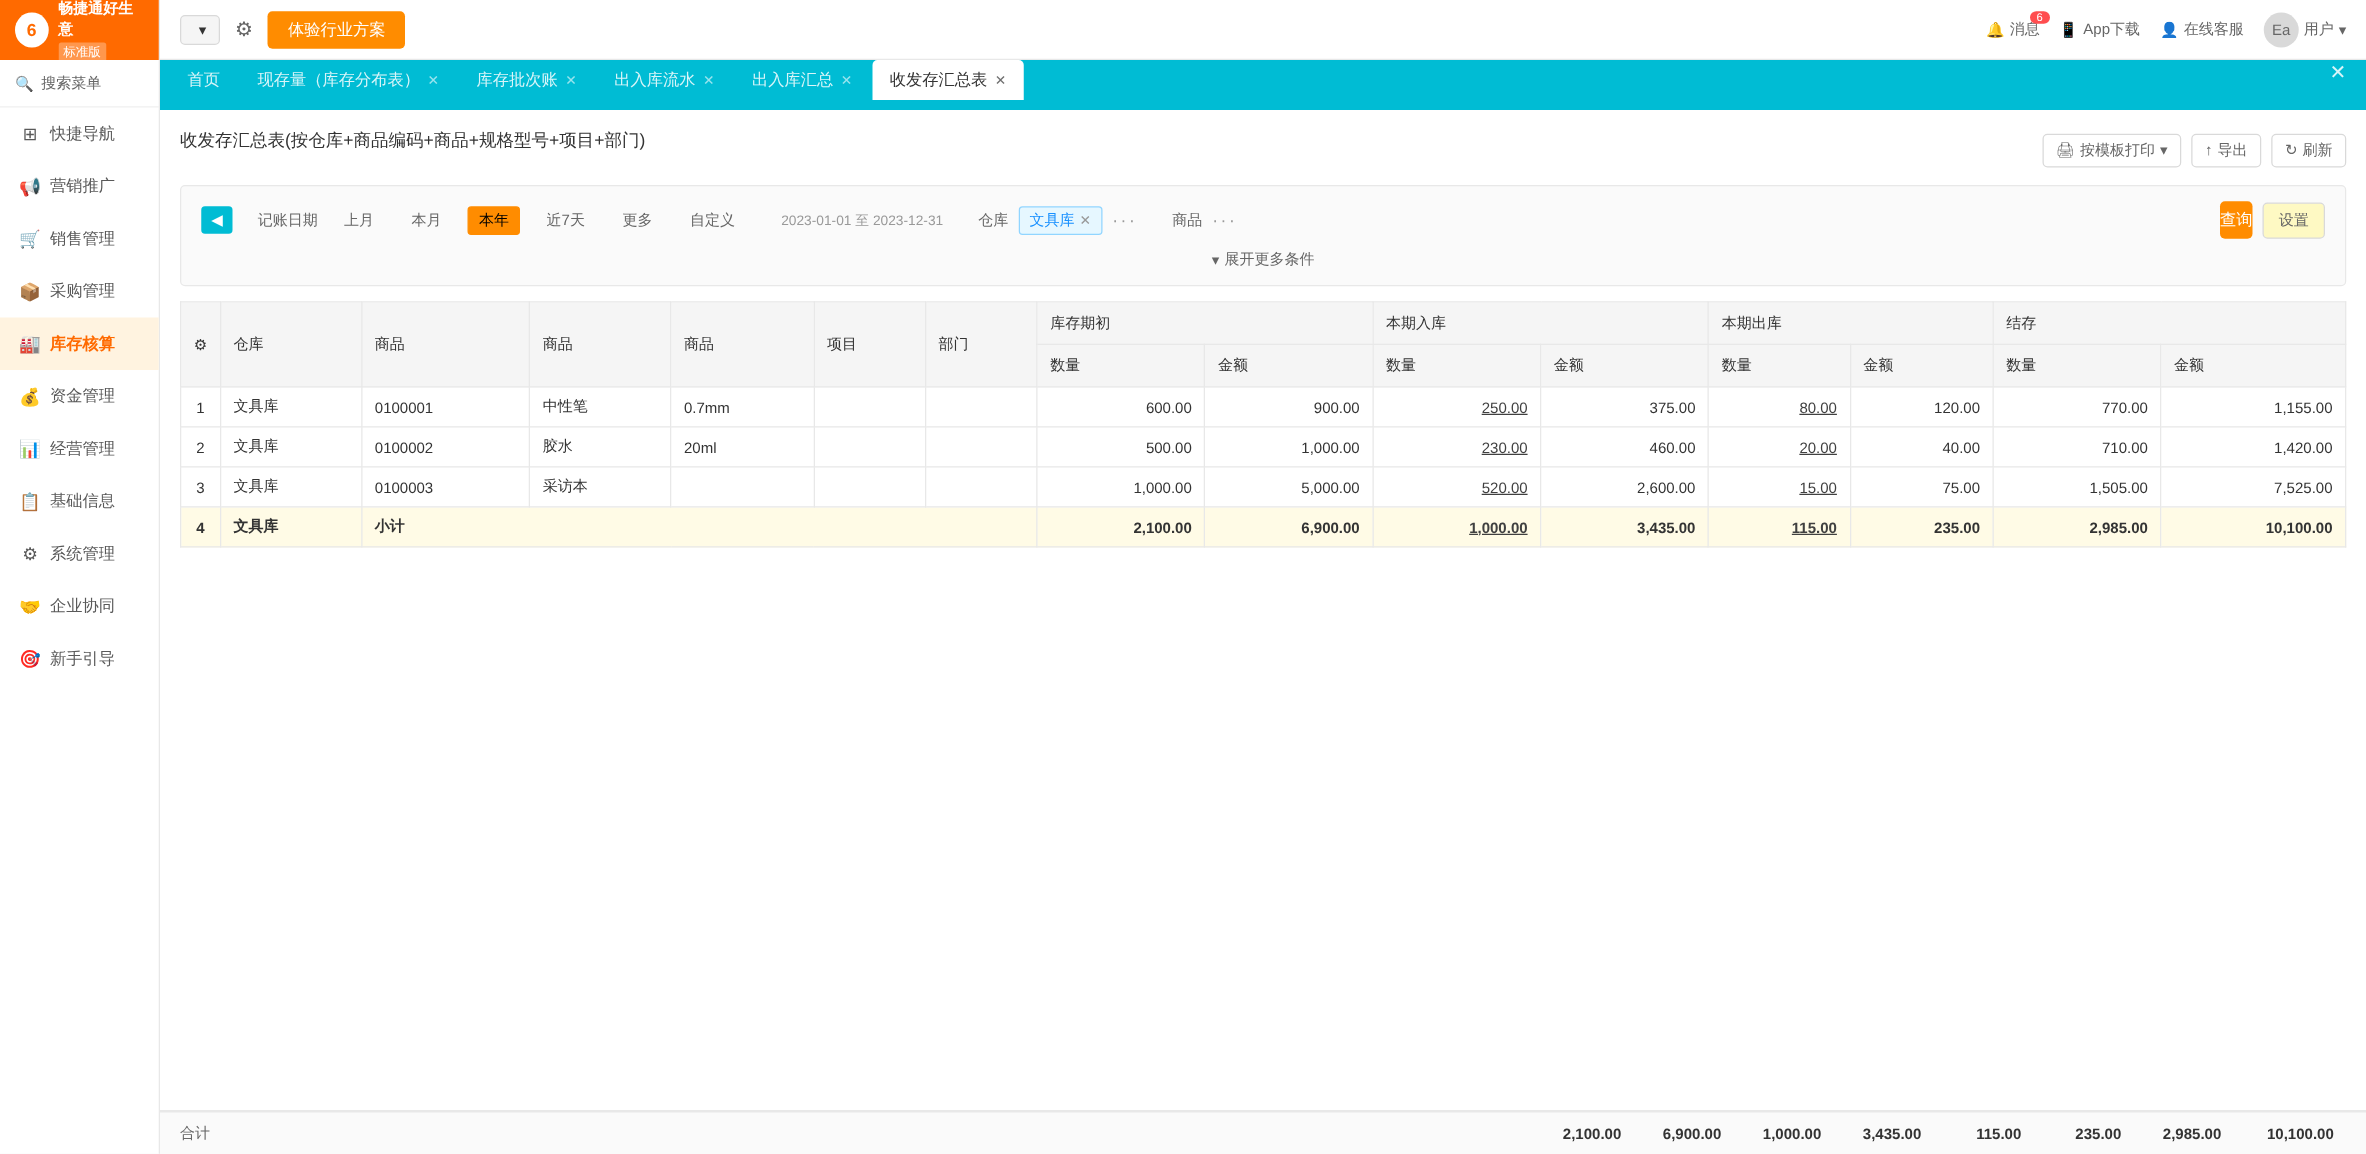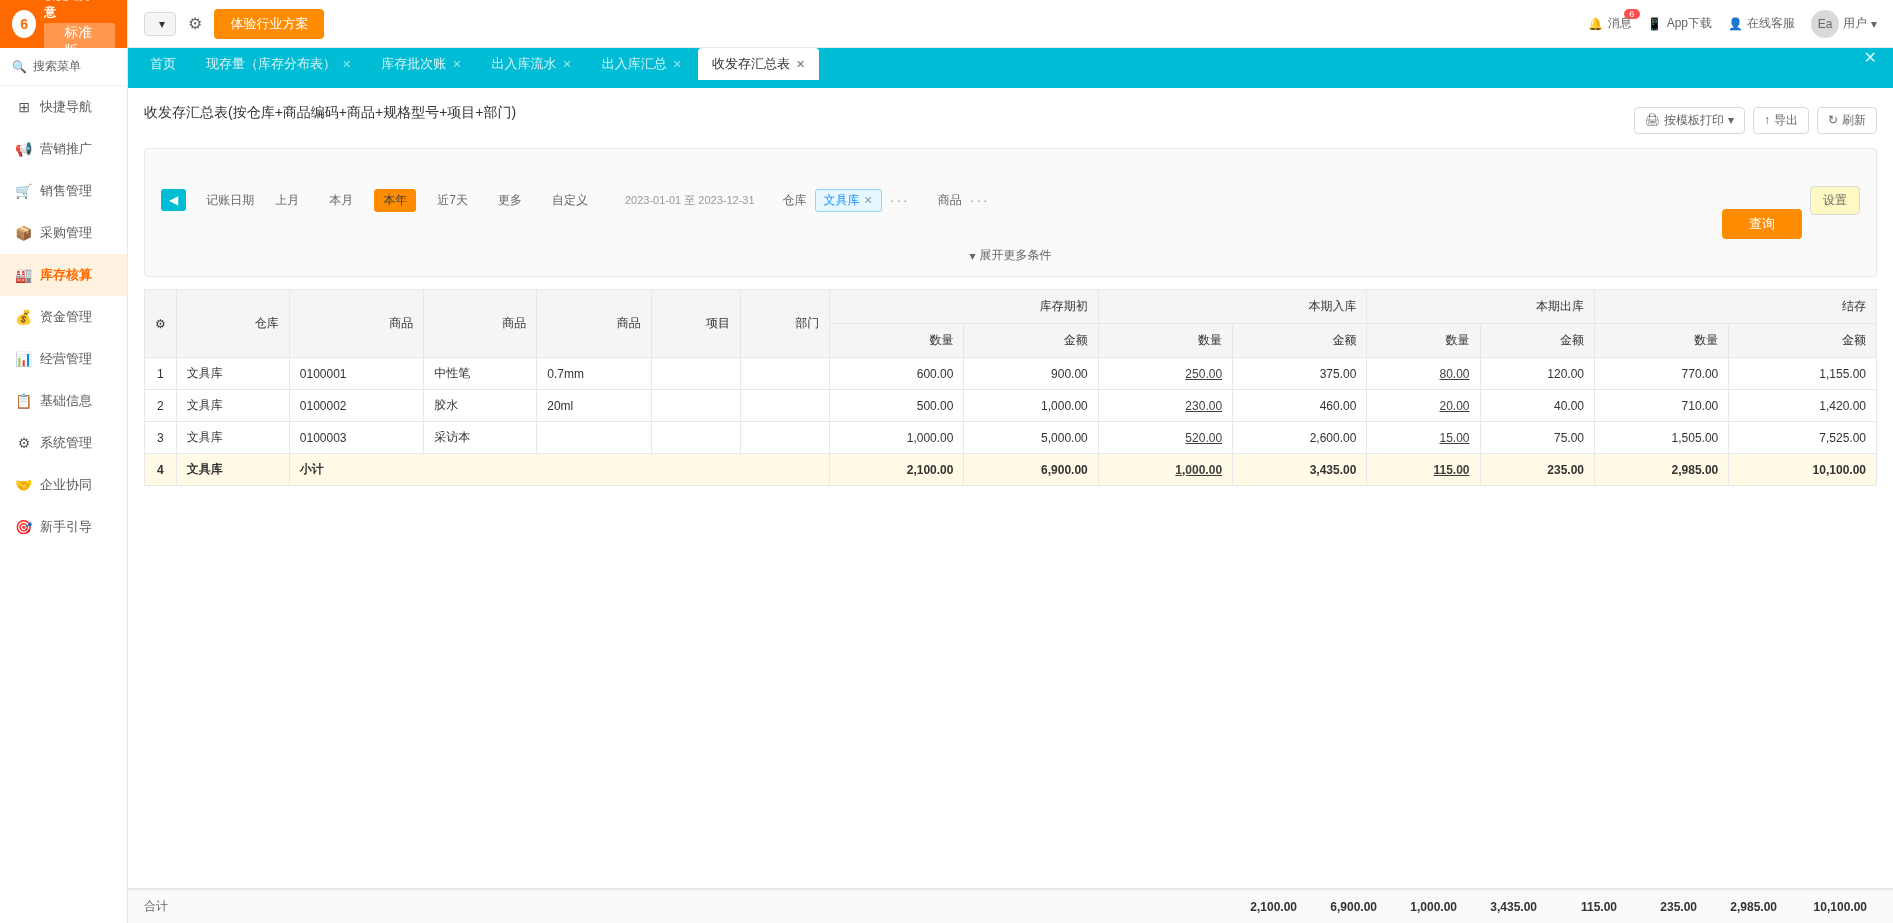--- a/index.html
+++ b/index.html
@@ -84,53 +84,53 @@
     .filter-expand-btn {
       display: flex; align-items: center; gap: 4px; background: #00bcd4; color: #fff;
       border: none; border-radius: 3px; padding: 4px 8px; cursor: pointer; font-size: 12px;
       margin-right: 8px;
     }
     .filter-label { color: #666; font-size: 12px; }
     .date-btn {
       padding: 2px 8px; border-radius: 3px; cursor: pointer; font-size: 12px;
       border: 1px solid transparent; color: #666;
     }
-    .date-btn.active { background: #ff8c00; color: #404040; border-color: #ff8c00; text-align: right; }
+    .date-btn.active { background: #ff8c00; color: #000000; border-color: #ff8c00; text-align: right; }
     .date-range { font-size: 11px; color: #999; margin-left: 16px; }
     .filter-warehouse { display: flex; align-items: center; gap: 8px; margin-left: 16px; }
     .filter-warehouse-label { color: #666; }
     .warehouse-tag {
       display: flex; align-items: center; gap: 4px; background: #e6f7ff; border: 1px solid #91d5ff;
       border-radius: 3px; padding: 2px 8px; font-size: 12px; color: #1890ff; cursor: pointer;
     }
     .warehouse-tag .tag-close { color: #999; font-size: 11px; }
     .filter-dots { color: #999; cursor: pointer; font-size: 14px; letter-spacing: 2px; }
     .filter-product { display: flex; align-items: center; gap: 8px; margin-left: 16px; }
     .btn-query {
       background: #ff8c00; color: #fff; border: none; border-radius: 4px;
-      padding: 6px 27px; cursor: pointer; font-size: 13px; margin-top: 48px;
+      padding: 6px 0; cursor: pointer; font-size: 13px;
     }
     .btn-settings-small {
       background: #fef9c3; color: #666; border: 1px solid #d9d9d9; border-radius: 4px;
       padding: 5px 12px; cursor: pointer; font-size: 12px;
     }
     .expand-more {
       display: flex; align-items: center; justify-content: center; gap: 4px;
       color: #666; font-size: 12px; cursor: pointer; margin-top: 8px;
     }
     .toolbar-btn {
       display: flex; align-items: center; gap: 4px; color: #666; cursor: pointer; font-size: 12px;
       border: 1px solid #d9d9d9; border-radius: 4px; padding: 4px 10px; background: #fff;
     }
 
     
     .data-table { width: 100%; border-collapse: collapse; font-size: 12px; }
     .data-table th {
       background: #f5f5f5; border: 1px solid #e8e8e8; padding: 8px 10px;
-      text-align: right; color: #333; font-weight: 500; white-space: nowrap;
+      text-align: left; color: #333; font-weight: 500; white-space: nowrap;
     }
     .data-table td {
       border: 1px solid #e8e8e8; padding: 7px 10px; text-align: right; color: #333;
     }
     .data-table td.text-left { text-align: left; }
     .data-table td.text-center { text-align: center; }
     .data-table tr.subtotal td { background: #fffbe6; font-weight: bold; }
     .data-table tr.subtotal td.text-left { color: #333; }
     .data-table .link-val { color: #404040; text-decoration: underline; cursor: pointer; }
     .data-table .settings-col { width: 28px; cursor: pointer; text-align: center; }
@@ -149,21 +149,21 @@
 </head>
 <body>
 
 <div class="sidebar">
   <div class="sidebar-logo">
     <div class="logo-icon">
       <span>6</span>
     </div>
     <div>
       <div style="font-size:12px;color:#fff;font-weight:bold;">畅捷通好生意</div>
-      <div style="background:rgba(255,255,255,0.3);color:#fff;font-size:14px;padding:1px 20px;border-radius:2px;display:inline-block;margin-top:2px;">标准版</div>
+      <div style="background:rgba(255,255,255,0.3);color:#fff;font-size:10px;padding:1px 4px;border-radius:2px;display:inline-block;margin-top:2px;">标准版</div>
     </div>
   </div>
 
   <div class="sidebar-search">
     <span>🔍</span>
     <span>搜索菜单</span>
   </div>
 
   <div class="sidebar-nav-item">
     <span class="nav-icon">⊞</span>

